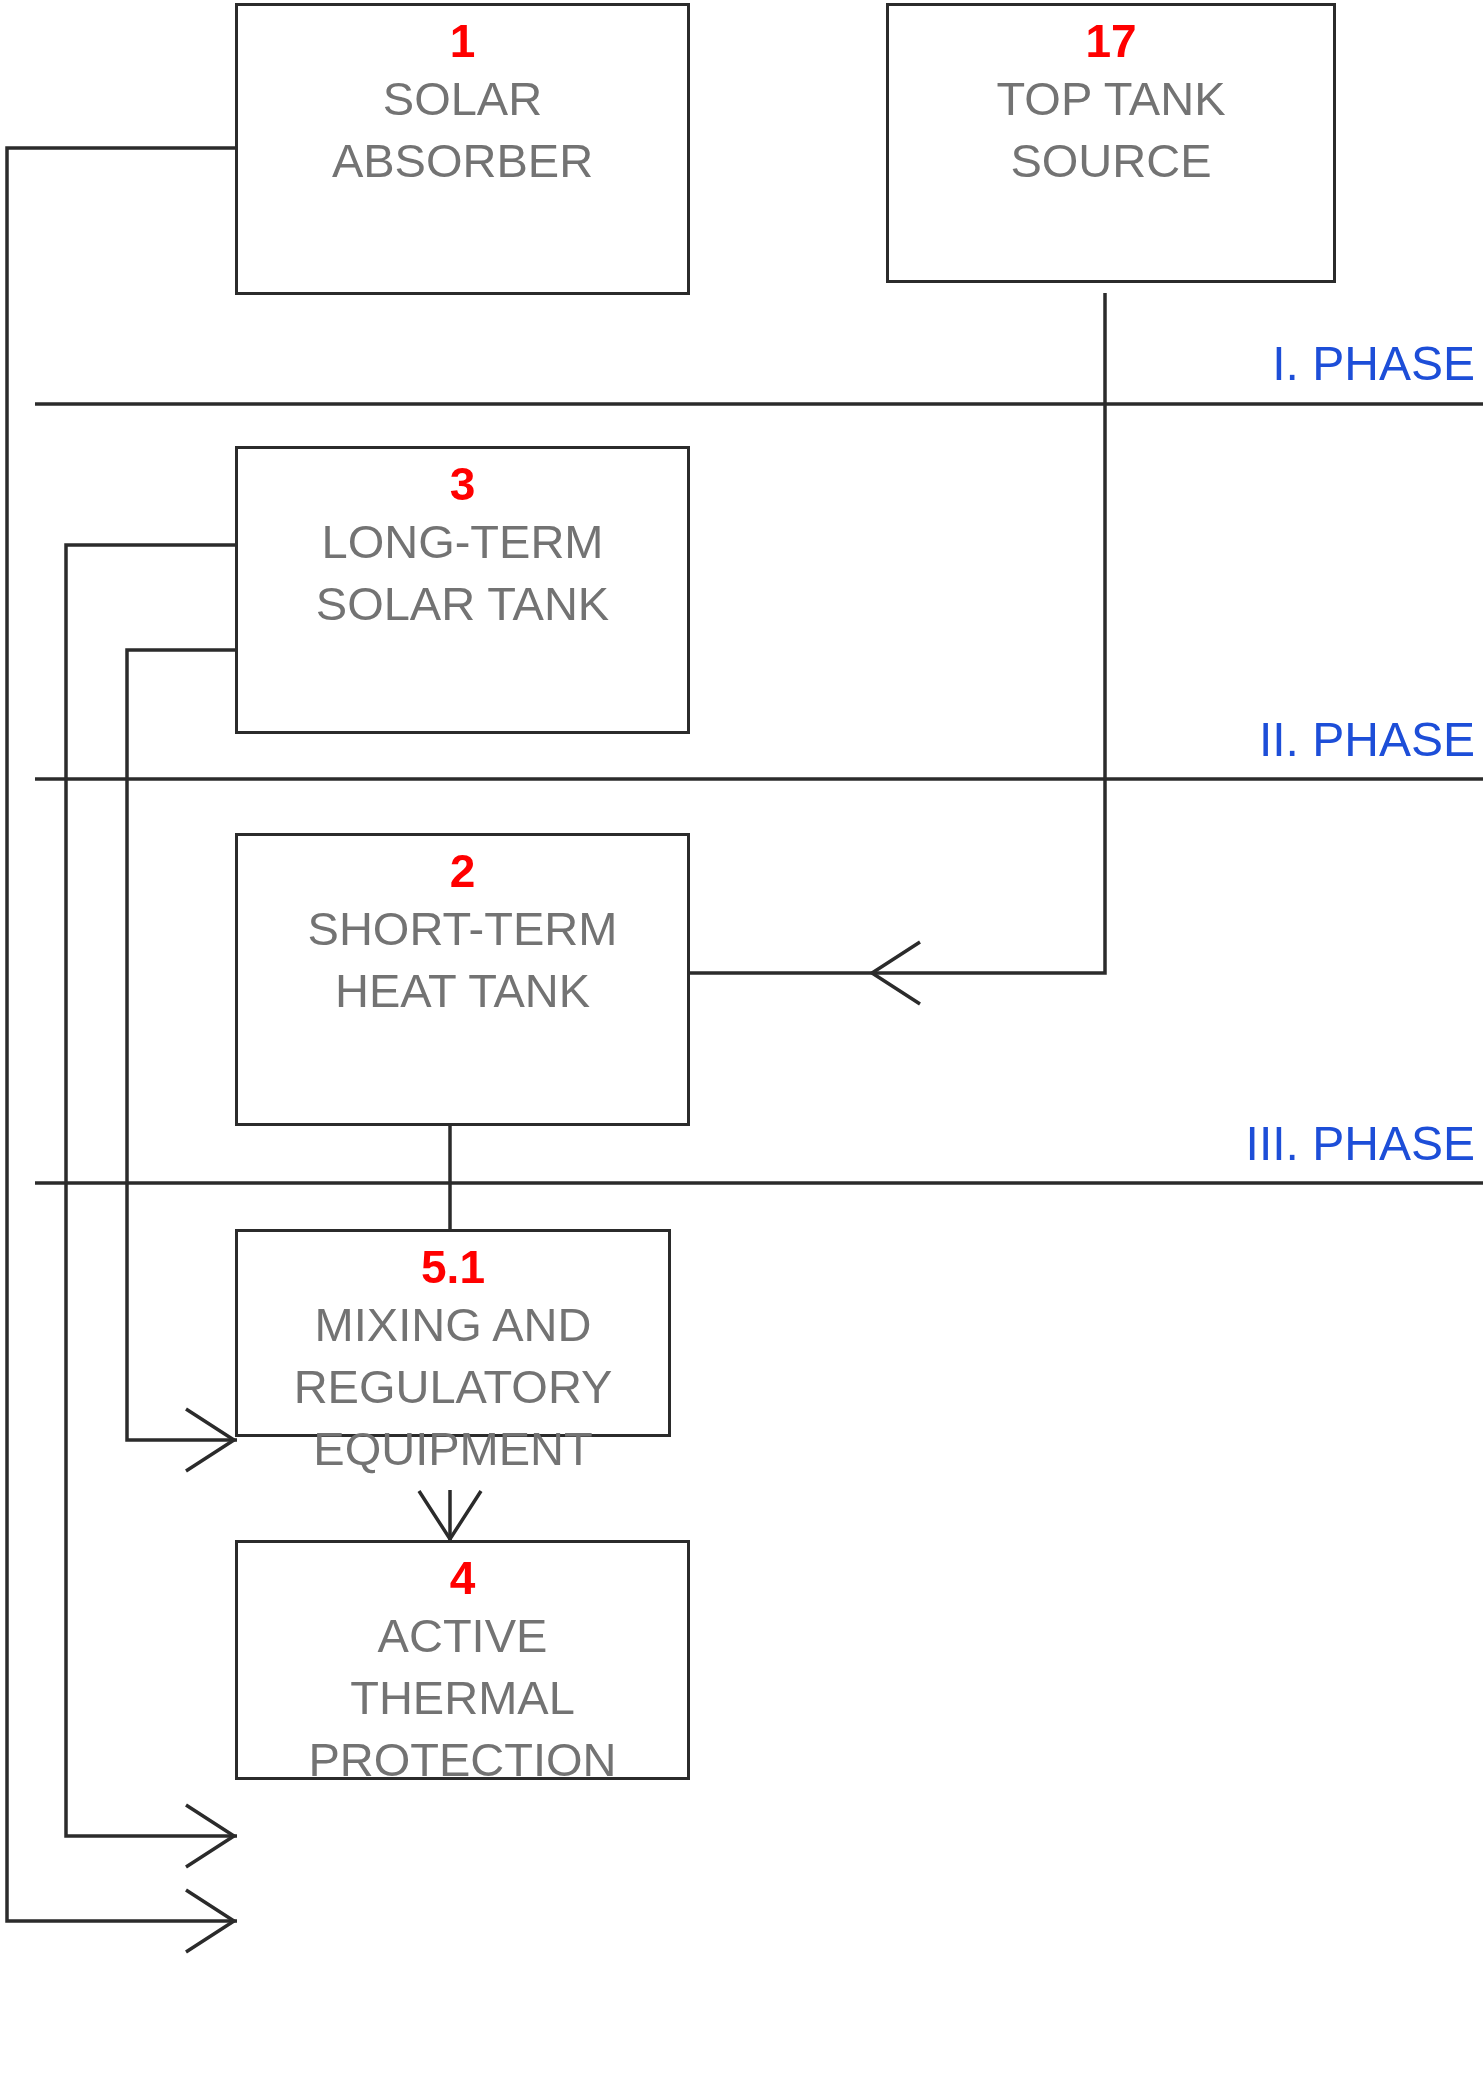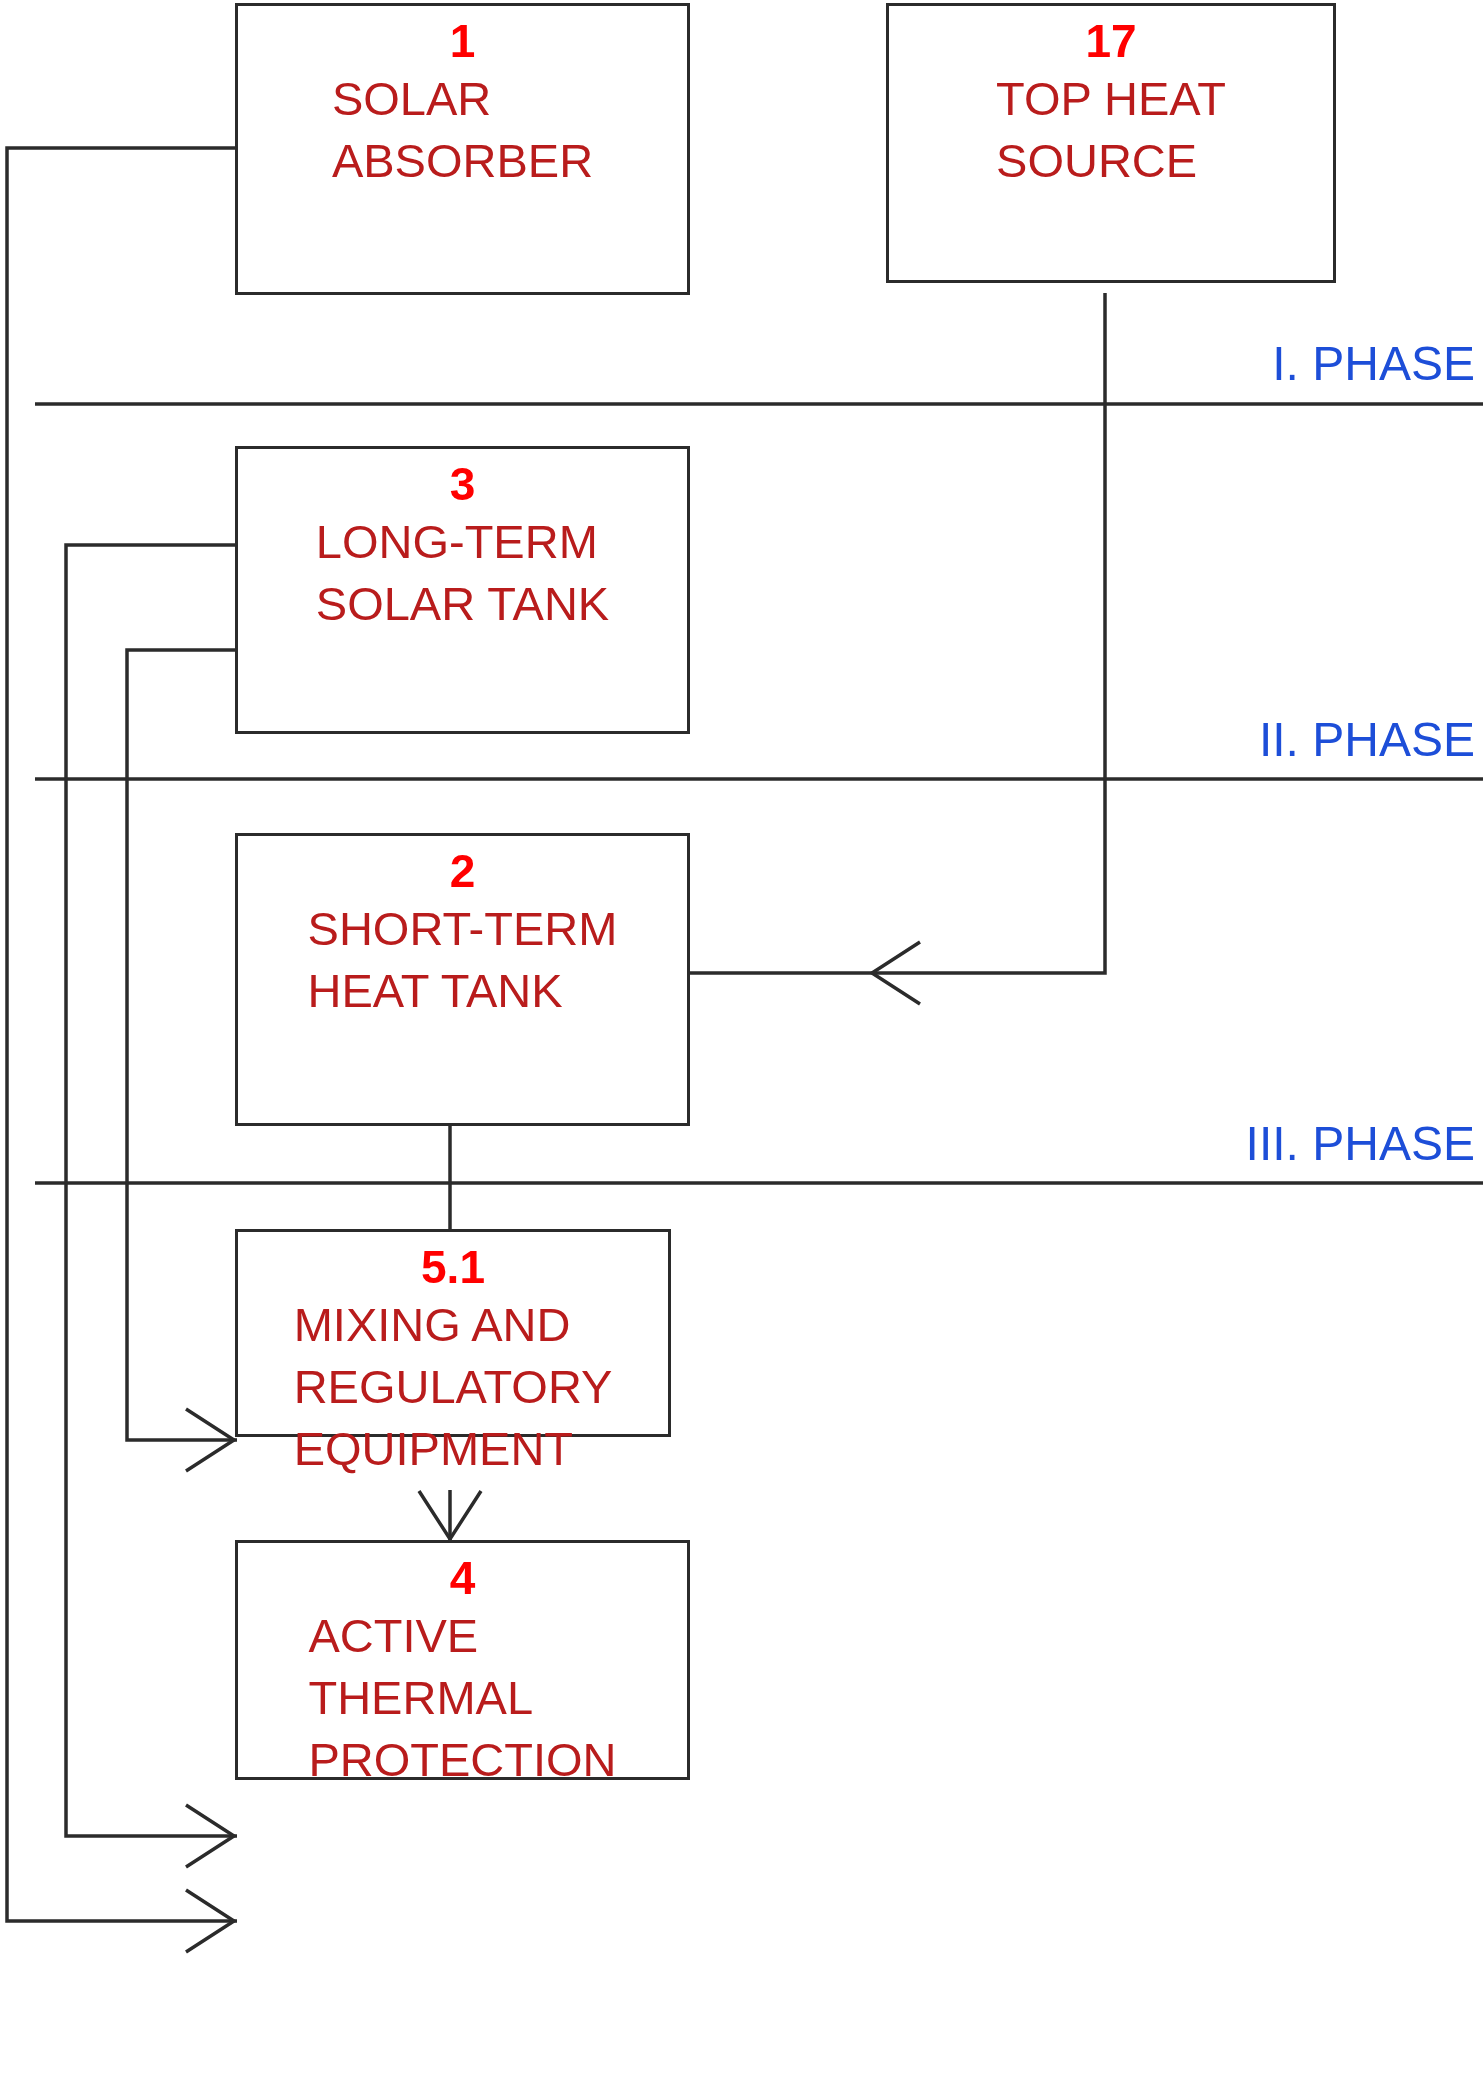--- a/index.html
+++ b/index.html
@@ -36,24 +36,24 @@
     padding-top: 8px;
   }
   .node-id {
     color: #ff0000;
     font-weight: bold;
     font-size: 46px;
     line-height: 54px;
     letter-spacing: 0px;
   }
   .node-label {
-    color: #b91c1c;
+    color: #737373;
     font-size: 47px;
     line-height: 62px;
-    text-align: left;
+    text-align: center;
     white-space: pre-line;
     letter-spacing: 0px;
   }
   .phase-label {
     position: absolute;
     color: #1d4ed8;
     font-size: 48px;
     line-height: 48px;
     white-space: nowrap;
     text-align: right;
@@ -94,21 +94,21 @@
   </svg>
 
   <div class="node-box" style="left:235px; top:3px; width:455px; height:292px;">
     <div class="node-id">1</div>
     <div class="node-label">SOLAR
 ABSORBER</div>
   </div>
 
   <div class="node-box" style="left:886px; top:3px; width:450px; height:280px;">
     <div class="node-id">17</div>
-    <div class="node-label">TOP HEAT
+    <div class="node-label">TOP TANK
 SOURCE</div>
   </div>
 
   <div class="node-box" style="left:235px; top:446px; width:455px; height:288px;">
     <div class="node-id">3</div>
     <div class="node-label">LONG-TERM
 SOLAR TANK</div>
   </div>
 
   <div class="node-box" style="left:235px; top:833px; width:455px; height:293px;">

